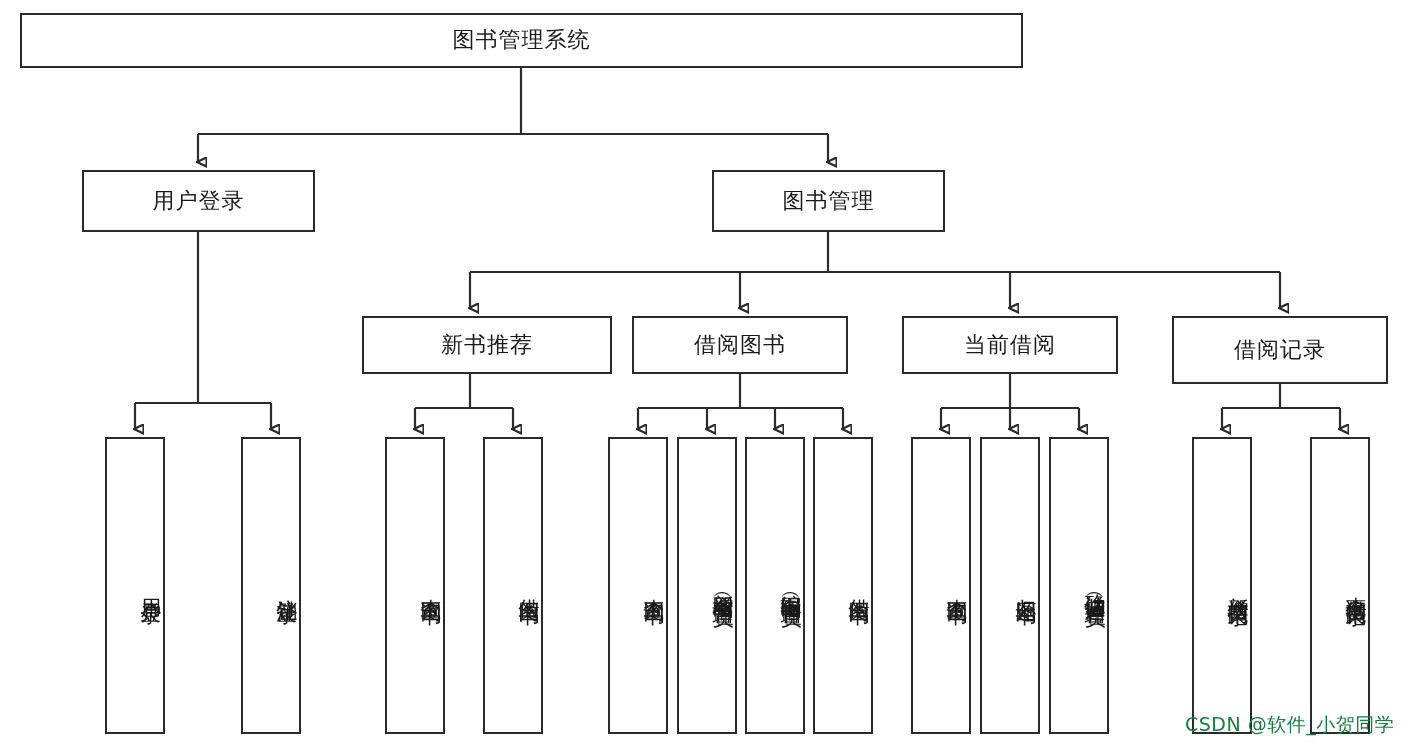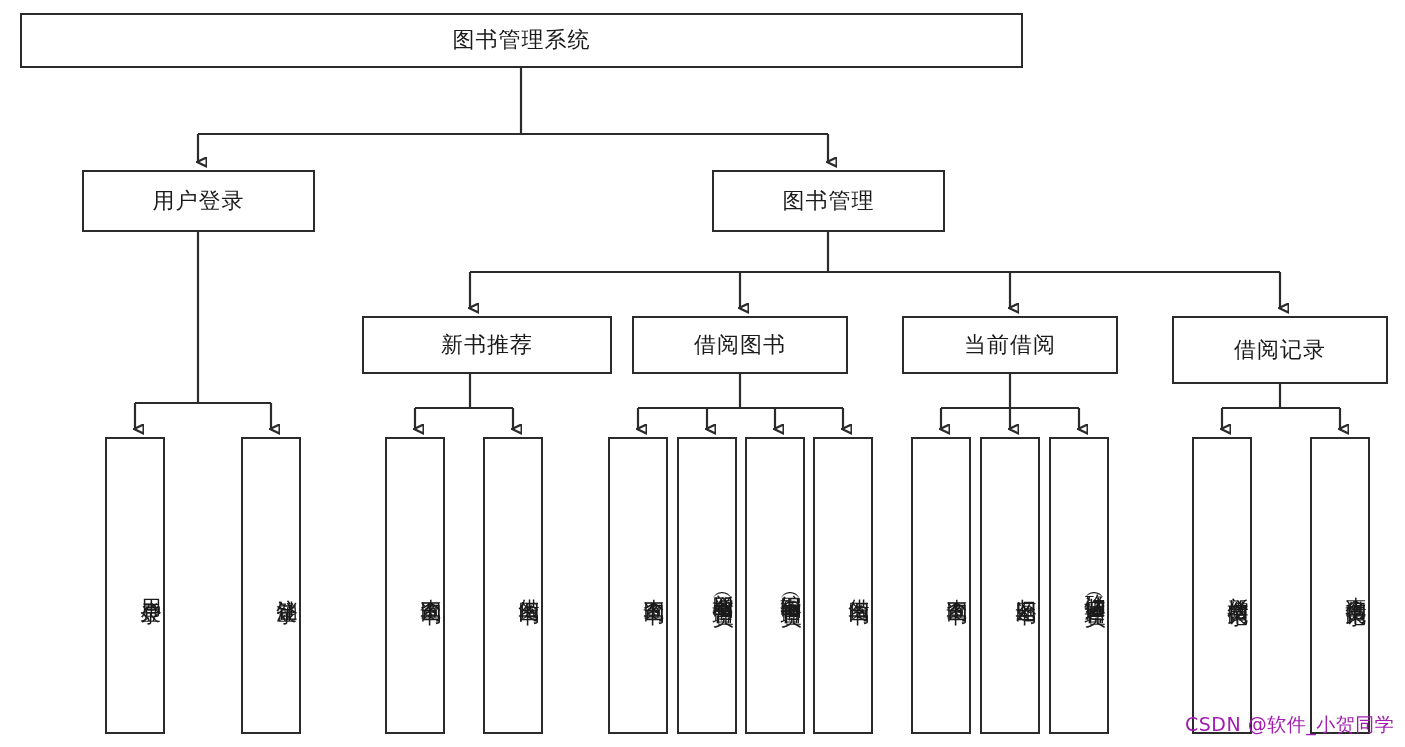--- a/index.html
+++ b/index.html
@@ -61,21 +61,21 @@
   svg.links path, svg.links line {
     stroke: #2b2b2b;
     stroke-width: 2.2;
     fill: none;
   }
   .watermark {
     position: absolute;
     left: 1185px;
     top: 712px;
     font-size: 19px;
-    color: #a21caf;
+    color: #15803d;
     letter-spacing: 0.5px;
     white-space: nowrap;
     user-select: none;
   }
 </style>
 </head>
 <body>
 
 <div id="canvas">
 

